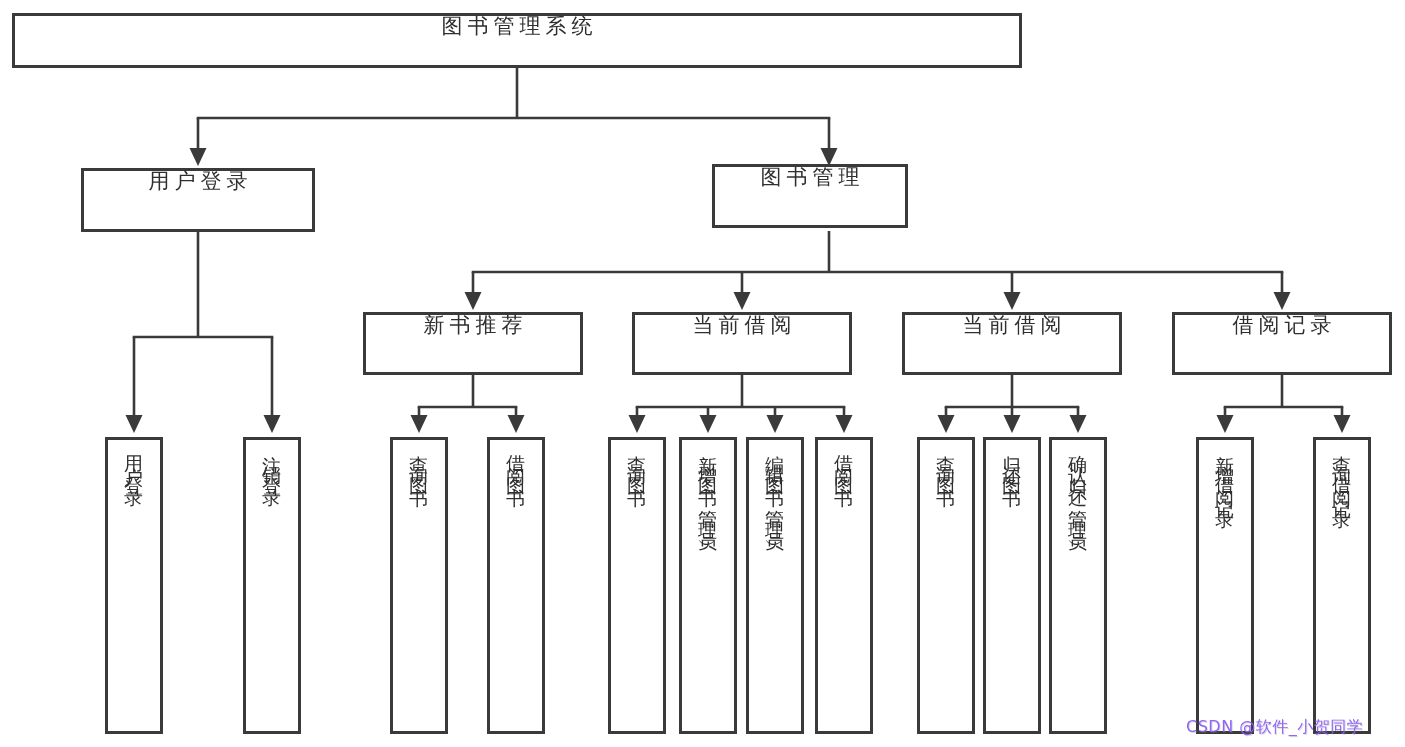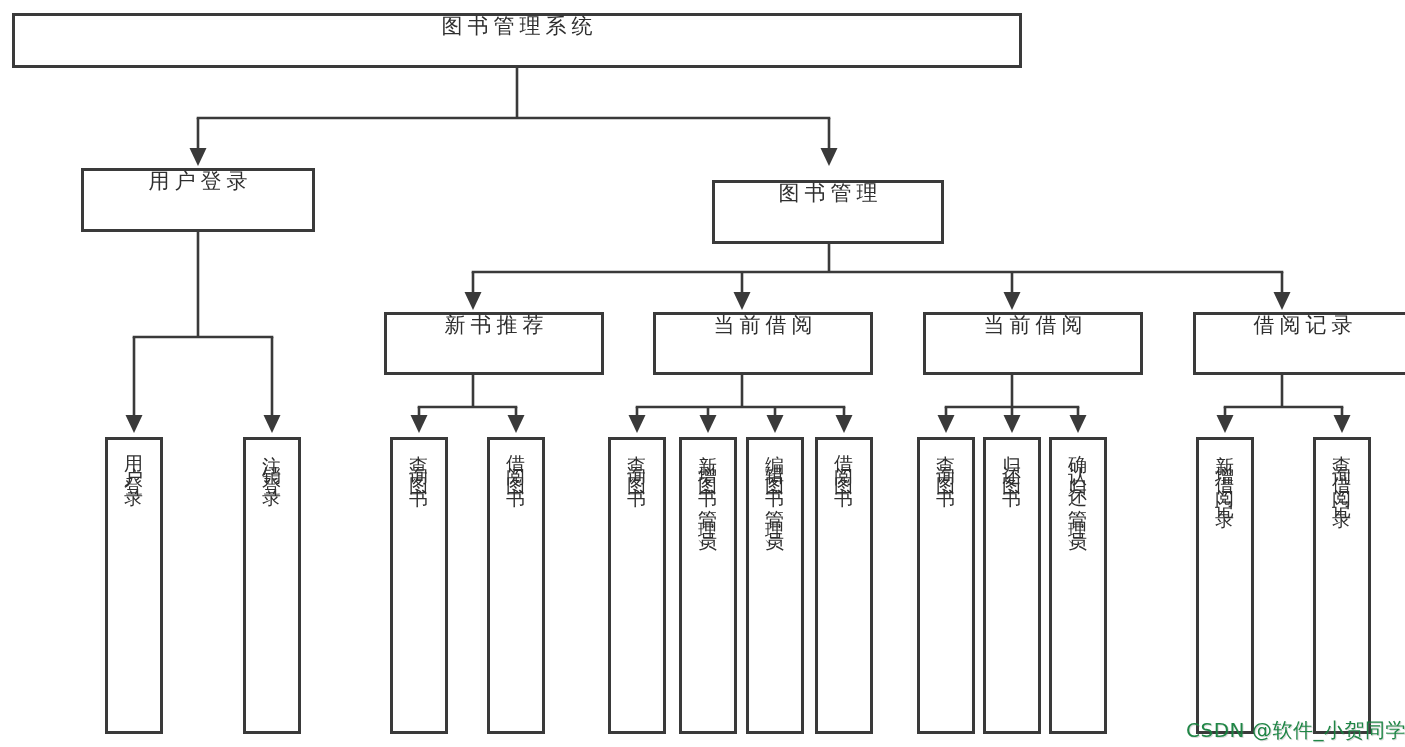--- a/index.html
+++ b/index.html
@@ -25,25 +25,25 @@
     font-size:21px;letter-spacing:5px;line-height:1;
     white-space:nowrap;text-indent:5px;
   }
   .box.v{top:437px;width:58px;height:297px;}
   .box.v span{
     writing-mode:vertical-rl;
     text-orientation:mixed;
     font-size:19px;letter-spacing:11px;line-height:1;
     white-space:nowrap;
   }
-  .lvl2{top:312px;width:220px;height:63px;margin-left:21px;}
+  .lvl2{top:312px;width:220px;height:63px;}
   .watermark{
     position:absolute;left:1186px;top:717px;
-    font-size:20px;letter-spacing:0.5px;
-    color:#15803d;opacity:0.95;
+    font-size:16px;letter-spacing:0.5px;
+    color:#8b5cf6;opacity:0.95;
     white-space:nowrap;z-index:5;
     text-shadow:1px 1px 0 rgba(130,130,130,0.30);
   }
 </style>
 </head>
 <body>
 
 <div class="canvas">
 
   <svg class="wires" width="1405" height="747" viewBox="0 0 1405 747">
@@ -122,21 +122,21 @@
     </g>
   </svg>
 
   <div class="box h" style="left:12px;top:13px;width:1010px;height:55px">
     <span>图书管理系统</span>
   </div>
 
   <div class="box h" style="left:81px;top:168px;width:234px;height:64px">
     <span>用户登录</span>
   </div>
-  <div class="box h" style="left:712px;top:180px;width:232px;height:64px">
+  <div class="box h" style="left:712px;top:164px;width:196px;height:64px">
     <span>图书管理</span>
   </div>
 
   <div class="box h lvl2" style="left:363px">
     <span>新书推荐</span>
   </div>
   <div class="box h lvl2" style="left:632px">
     <span>当前借阅</span>
   </div>
   <div class="box h lvl2" style="left:1172px">

